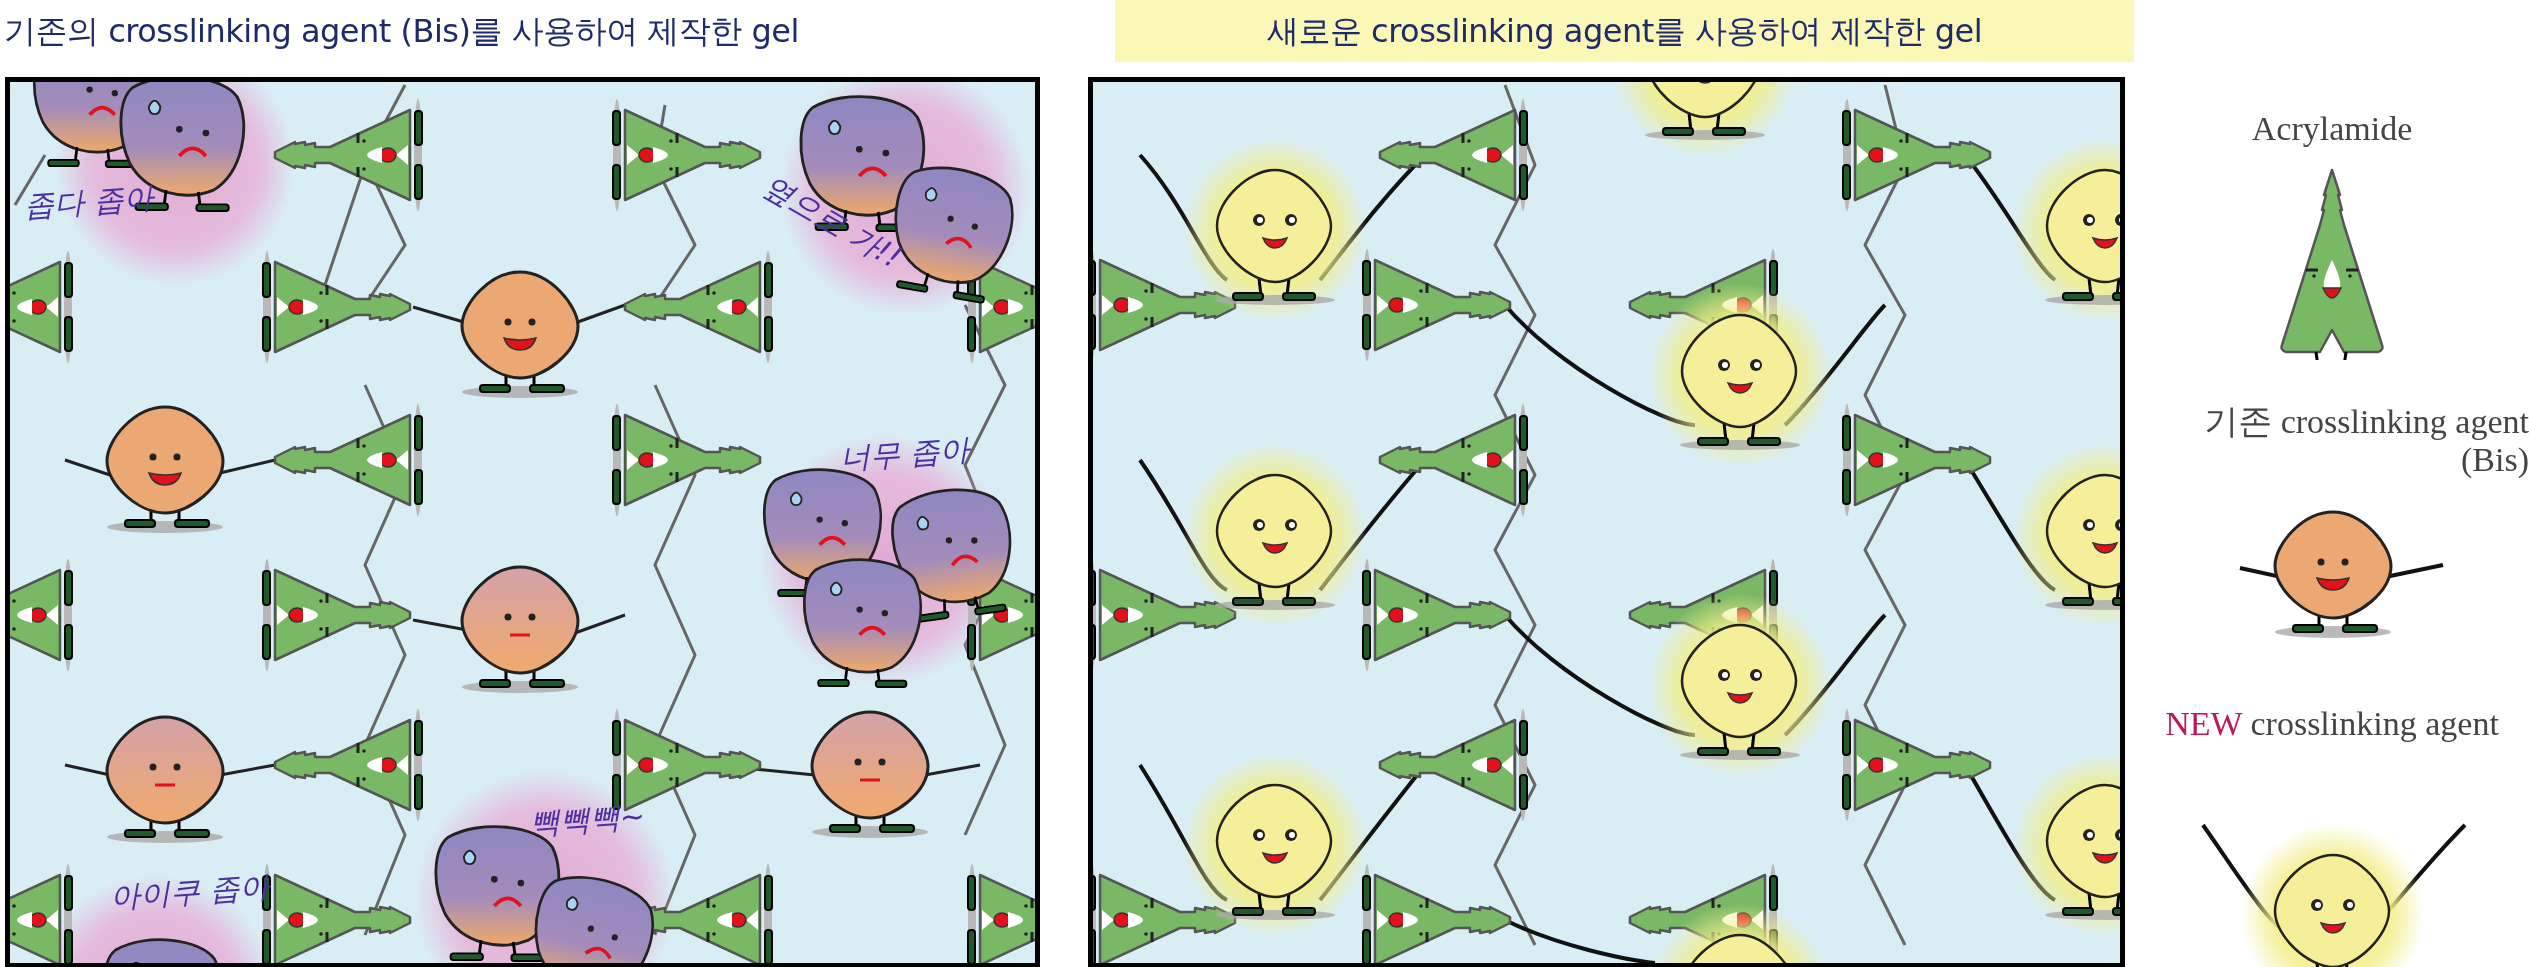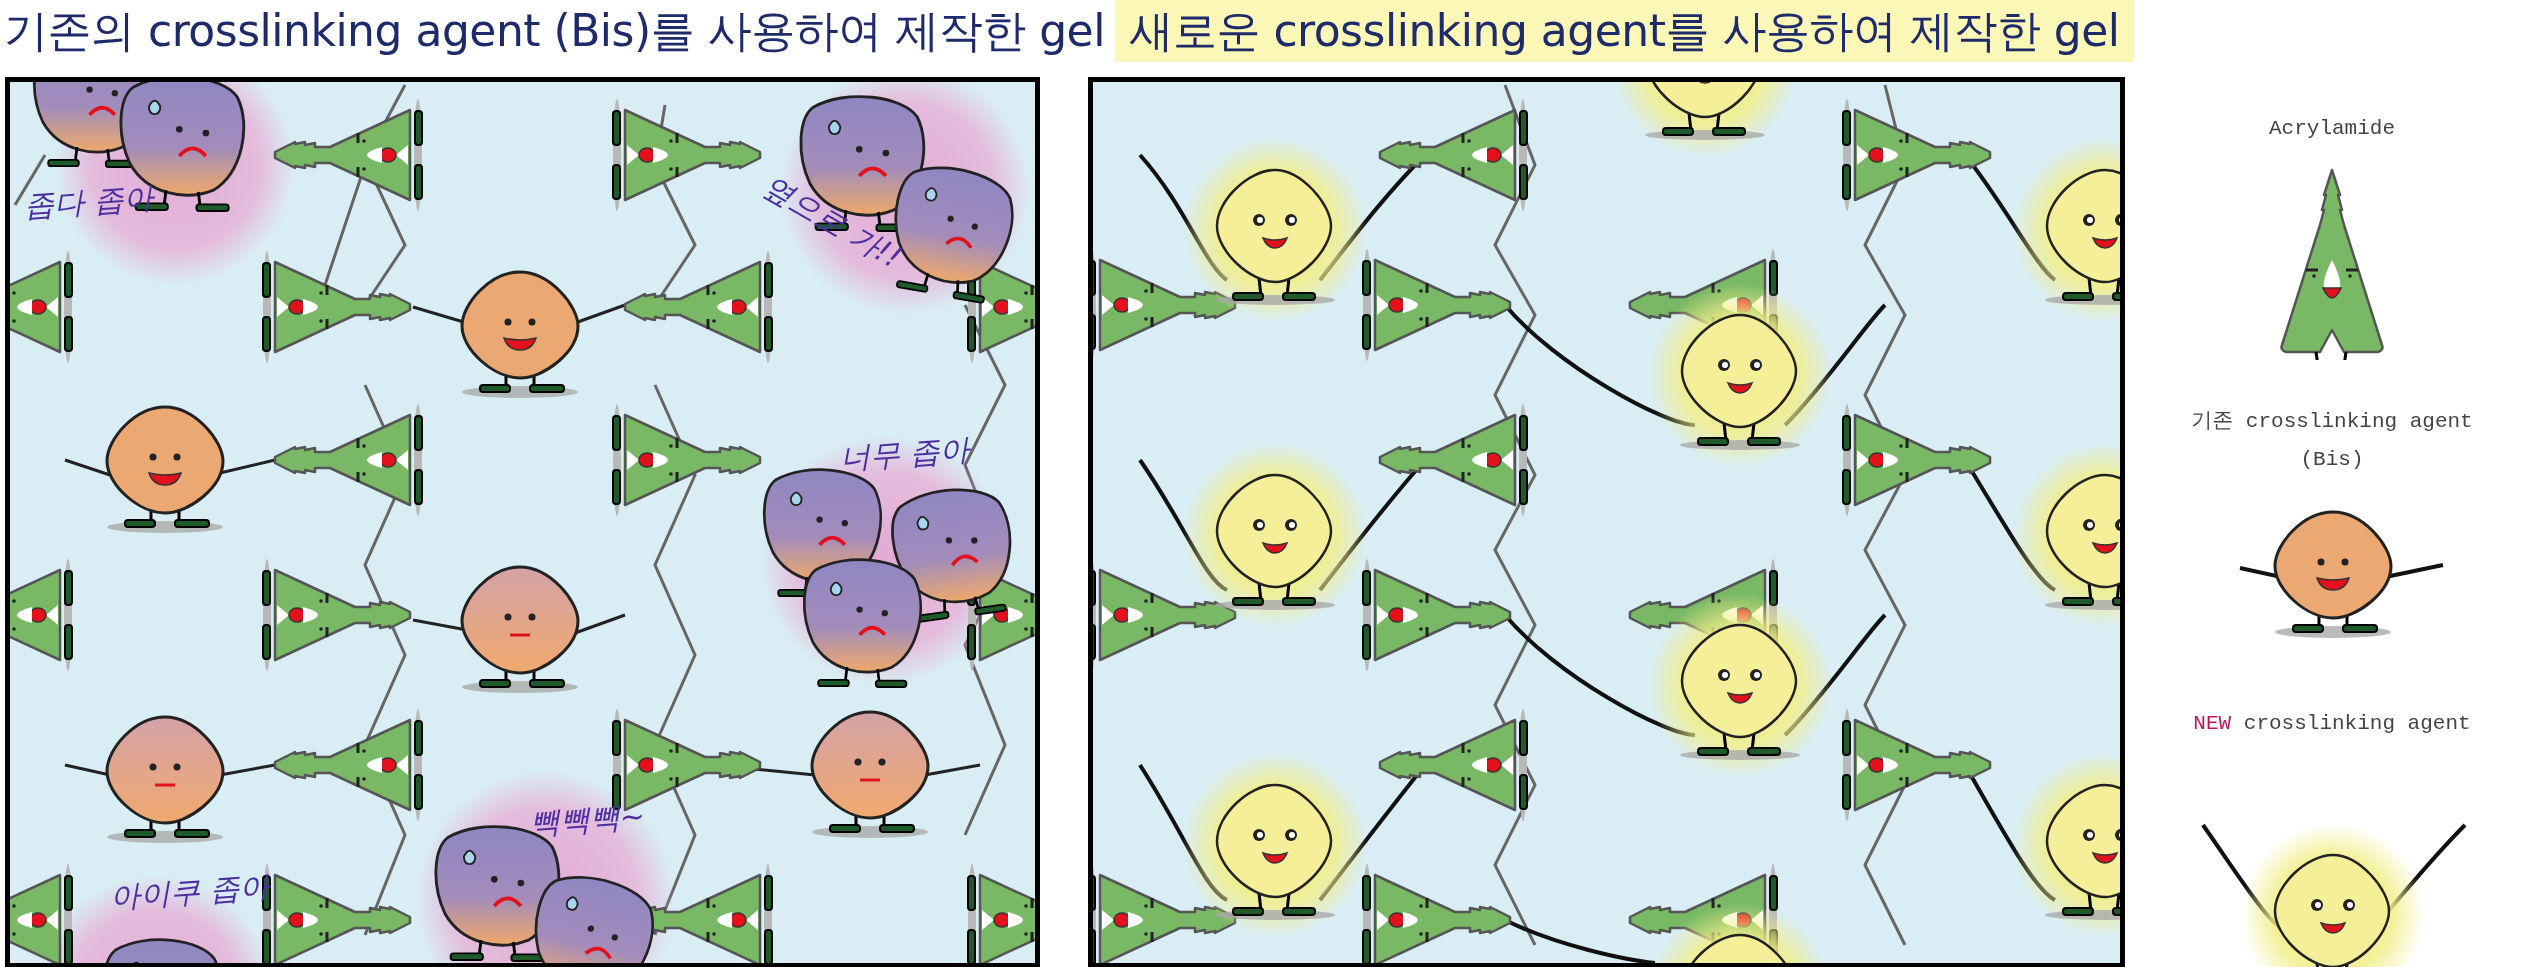--- a/index.html
+++ b/index.html
@@ -1,31 +1,31 @@
 <!DOCTYPE html>
 <html><head>
 <meta charset="utf-8">
 <style>
   html, body { margin: 0; padding: 0; background: #ffffff; }
   body { width: 2529px; height: 967px; position: relative; overflow: hidden;
          font-family: "DejaVu Sans", "Liberation Sans", sans-serif; }
   .title { position: absolute; top: 0; height: 62px; line-height: 62px;
-           font-size: 44px; color: #1f2a6b; white-space: nowrap; letter-spacing: -0.5px; }
+           font-size: 32px; color: #1f2a6b; white-space: nowrap; letter-spacing: -0.5px; }
   .title-left { left: 4px; }
   .title-right { left: 1115px; width: 1019px; background: #fbf7b6; text-align: center; }
   .panel { position: absolute; top: 77px; height: 881px; border: 5px solid #000;
            background: #d9edf4; overflow: hidden; box-sizing: content-box; }
   .panel-left { left: 5px; width: 1025px; }
   .panel-right { left: 1088px; width: 1027px; }
   .panel svg { position: absolute; left: 0; top: 0; }
   .note { position: absolute; color: #4b2fa0; font-size: 30px; font-style: italic;
           font-family: "DejaVu Sans", sans-serif; white-space: nowrap; transform: rotate(-4deg); }
   .legend { position: absolute; left: 2135px; top: 80px; width: 394px; height: 887px; }
   .legend-label { position: absolute; width: 394px; text-align: center; color: #444;
-                  font-size: 21px; line-height: 38px; font-family: Liberation Mono, monospace; }
+                  font-size: 34px; line-height: 38px; font-family: Liberation Serif, serif; }
   .legend-label .new { color: #be185d; }
   .legend svg { position: absolute; }
 </style>
 </head>
 <body>
 
 <div class="title title-left">기존의 crosslinking agent (Bis)를 사용하여 제작한 gel</div>
 <div class="title title-right">새로운 crosslinking agent를 사용하여 제작한 gel</div>
 
 <svg width="0" height="0" style="position:absolute">
@@ -265,21 +265,21 @@
       <circle cx="-18" cy="106" r="1.8" fill="#222"></circle>
       <circle cx="18" cy="106" r="1.8" fill="#222"></circle>
       <ellipse cx="0" cy="198" rx="60" ry="5" fill="#a9a9a9"></ellipse>
       <line x1="-16" y1="182" x2="-14" y2="196" stroke="#000" stroke-width="3"></line>
       <line x1="14" y1="182" x2="12" y2="196" stroke="#000" stroke-width="3"></line>
       <rect x="-42" y="193" width="32" height="6" rx="3" fill="#1f5a2a" stroke="#000" stroke-width="2"></rect>
       <rect x="10" y="193" width="34" height="6" rx="3" fill="#1f5a2a" stroke="#000" stroke-width="2"></rect>
     </g>
   </svg>
 
-  <div class="legend-label" style="top:323px;">
+  <div class="legend-label" style="top:323px;text-align:right;">
     <span>기존 crosslinking agent</span><br>
     <span>(Bis)</span>
   </div>
   <svg width="394" height="150" style="left:0;top:410px;">
     <line x1="105" y1="78" x2="160" y2="90" stroke="#111" stroke-width="4"></line>
     <line x1="236" y1="90" x2="308" y2="75" stroke="#111" stroke-width="4"></line>
     <use href="#bis" transform="translate(198,80)"></use>
   </svg>
 
   <div class="legend-label" style="top:625px;">

